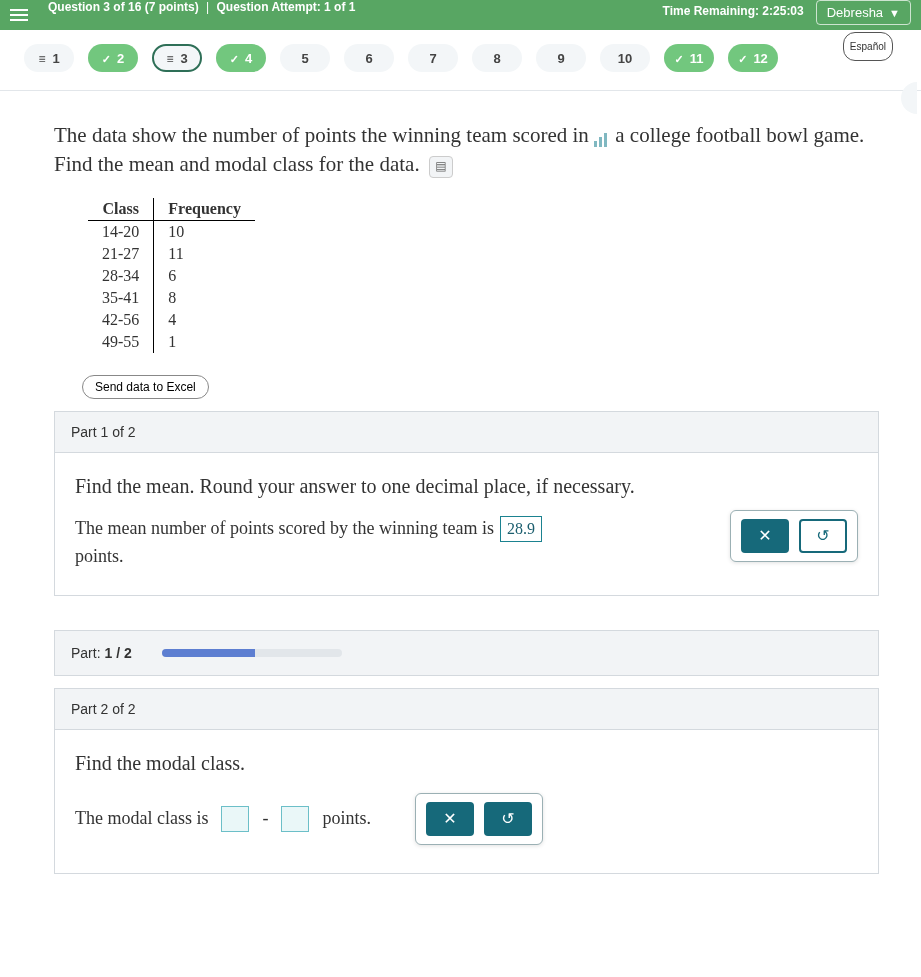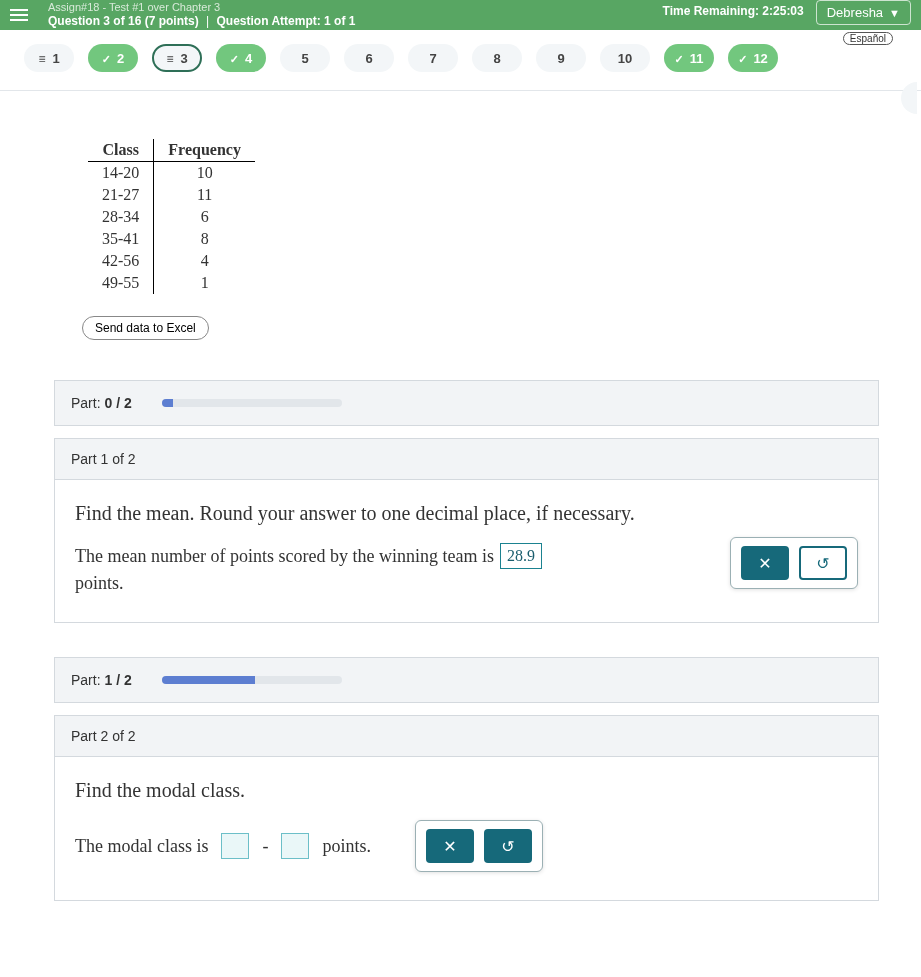--- a/index.html
+++ b/index.html
@@ -56,21 +56,21 @@
     align-items: center;
     gap: 14px;
     position: relative;
   }
   .espanol {
     position: absolute;
     right: 28px; top: 2px;
     border: 1px solid #555;
     border-radius: 12px;
     font-size: 10px;
-    padding: 0 6px;
+    padding: 8px 6px;
     color: #333;
     background:#fff;
     cursor:pointer;
   }
   .bubble {
     min-width: 50px; height: 28px;
     border-radius: 16px;
     display: flex; align-items:center; justify-content:center;
     font-size: 13px; font-weight: 600;
     cursor: pointer;
@@ -129,21 +129,21 @@
     border-collapse: collapse;
   }
   table.data th {
     border-bottom: 1.5px solid #000;
     font-weight: bold;
     padding: 2px 14px;
   }
   table.data th:first-child, table.data td:first-child {
     border-right: 1.5px solid #000;
   }
-  table.data td { padding: 2px 14px; text-align: center; }
+  table.data td { padding: 2px 14px; text-align: left; }
   .send-excel {
     margin: 10px 0 0 28px;
     border: 1px solid #888;
     background:#fff;
     border-radius: 14px;
     font-size: 12px;
     padding: 4px 12px;
     color:#000000;
     cursor:pointer;
   }
@@ -231,21 +231,20 @@
 
 <div class="outer">
 
   <div class="header">
     <div class="menu-icon">
       <span></span>
         <span></span>
         <span></span>
     </div>
     <div class="header-left">
-      <div class="assign-line">Assign#18 - Test #1 over Chapter 3</div>
       <div class="question-line">
         <span>Question 3 of 16 (7 points)</span>
         <span class="divider">|</span>
         <span>Question Attempt: 1 of 1</span>
       </div>
     </div>
     <div class="time-remaining">
       <span>Time Remaining:</span>
       <span>2:25:03</span>
     </div>
@@ -299,20 +298,26 @@
         <div class="bubble green">
           <span class="tick"></span>
           <span>12</span>
         </div>
       </div>
     <div class="endcap"></div>
   </div>
 
   <div class="content">
 
+    <div class="question-text">
+      <span>The data show the number of points the winning team scored in</span>
+      <span class="chart-icon"><span></span><span></span><span></span></span>
+      <span>a college football bowl game. Find the mean and modal class for the data.</span>
+      <span class="inline-icon">▤</span>
+    </div>
 
     <table class="data">
       <thead>
         <tr>
           <th>Class</th>
           <th>Frequency</th>
         </tr>
       </thead>
       <tbody id="data-rows">
           <tr>
@@ -338,29 +343,20 @@
           <tr>
             <td>49-55</td>
             <td>1</td>
           </tr>
         </tbody>
     </table>
 
     <button class="send-excel">Send data to Excel</button>
 
     
-    <div class="part-bar">
-      <span>
-        <span>Part:</span>
-        <b>0 / 2</b>
-      </span>
-      <div class="progress prog-0">
-          <div class="fill"></div>
-        </div>
-    </div>
 
     
     <div class="part-header">Part 1 of 2</div>
     <div class="part-body">
       <div class="instr">Find the mean. Round your answer to one decimal place, if necessary.</div>
       <div class="answer-line">
         <span>The mean number of points scored by the winning team is</span>
         <input class="ans-input" value="28.9" style="">
         <div class="btn-group right">
           <button class="ctrl-btn">✕</button>

